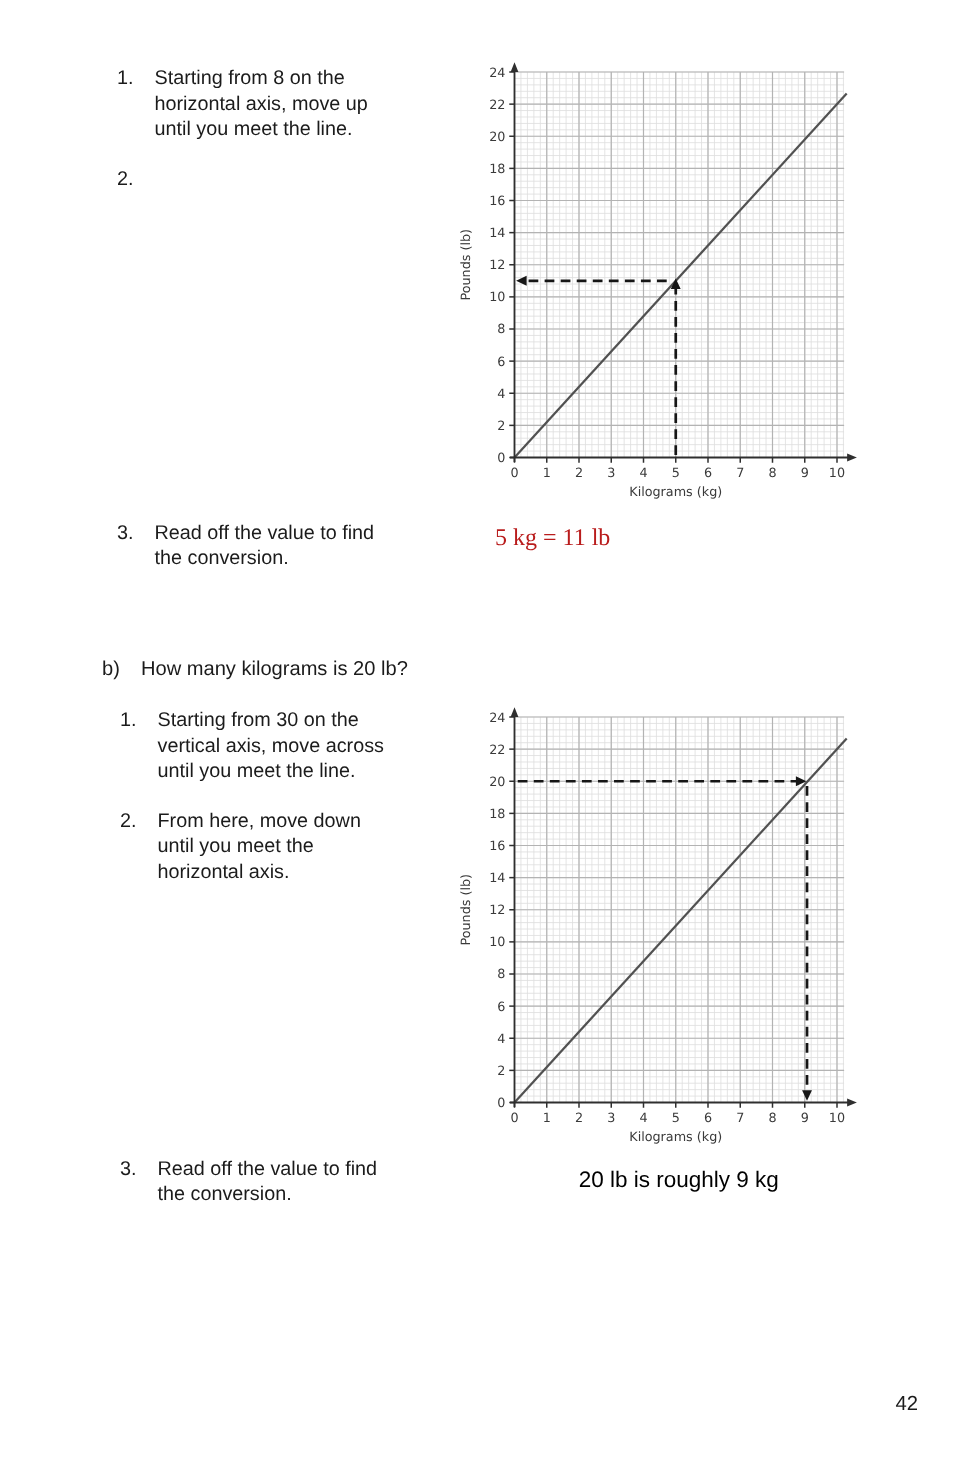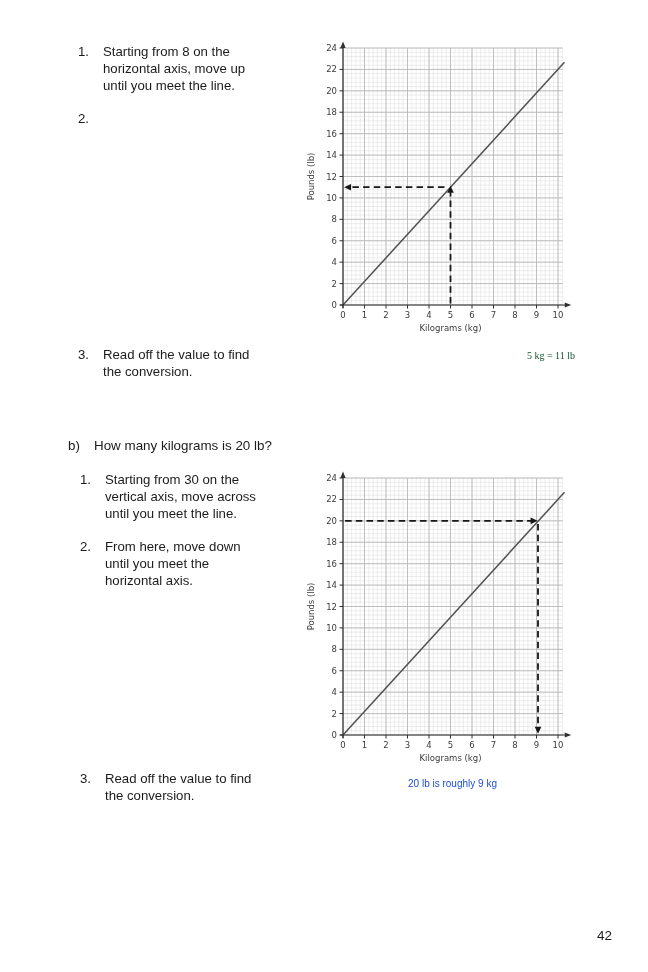--- a/index.html
+++ b/index.html
@@ -13,26 +13,26 @@
   }
   .step .num { width:25px; flex:0 0 25px; }
   .step .txt { width:190px; white-space:pre-line; }
   .bhead {
     position:absolute; display:flex; font-size:13.4px; line-height:17px; font-weight:500;
   }
   .bhead .blabel { width:26px; flex:0 0 26px; }
   .chart { position:absolute; width:280px; height:300px; }
   svg text { font-family:"DejaVu Sans", sans-serif; fill:#3a3a3a; }
   .caption1 {
-    position:absolute; left:330px; top:350px; width:245px; text-align:right;
-    font-family:"Liberation Serif", serif; font-size:10px; color:#14532d;
+    position:absolute; left:330px; top:350px; width:245px; text-align:left;
+    font-family:"Liberation Serif", serif; font-size:16px; color:#b91c1c;
   }
   .caption2 {
     position:absolute; left:330px; top:778px; width:245px; text-align:center;
-    font-family:"Liberation Sans", sans-serif; font-size:10px; font-weight:500; color:#1d4ed8;
+    font-family:"Liberation Sans", sans-serif; font-size:15px; font-weight:500; color:#000000;
   }
   .pagenum {
     position:absolute; right:36px; top:916px; font-size:13.5px; font-weight:500; color:#1b1b1b;margin-top:12px;
   }
 </style>
 </head>
 <body>
 
 <div class="page">
 

